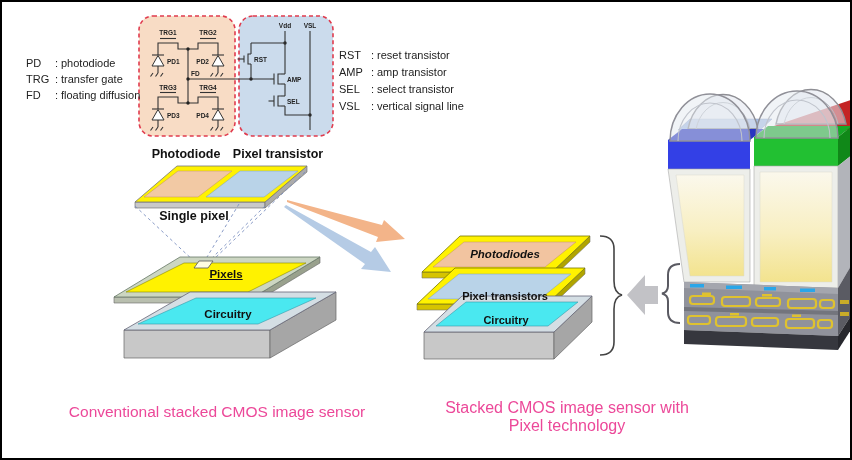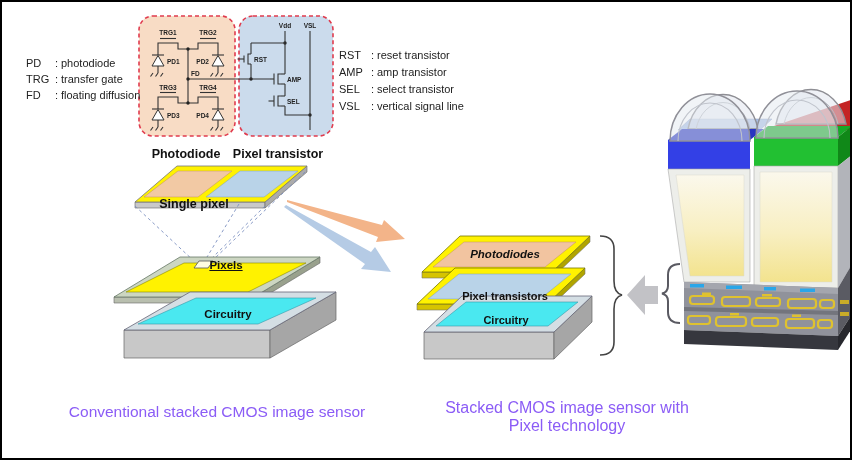--- a/index.html
+++ b/index.html
@@ -15,21 +15,21 @@
   .lbl.sz11{font-size:11.5px;}
   .lbl.sz10{font-size:11px;margin-top:8px;}
   .legend{position:absolute;color:#222;font-size:11px;}
   .legend .row{display:flex;align-items:baseline;}
   .legend-left .row{line-height:16px;}
   .legend-right .row{line-height:17px;}
   .legend .abbr{display:inline-block;}
   .legend-left .abbr{width:26px;}
   .legend-right .abbr{width:29px;}
   .legend .colon{display:inline-block;width:9px;text-align:center;}
-  .cap{position:absolute;color:#8b5cf6;text-align:center;}
+  .cap{position:absolute;color:#ec4899;text-align:center;}
   .cap-left{left:35px;top:401px;width:360px;font-size:15.5px;}
   .cap-right{left:420px;top:397px;width:290px;font-size:16px;line-height:18px;}
   .cap-right span{display:block;}
   svg text{font-family:"Liberation Sans",sans-serif;font-weight:700;fill:#222;}
 </style>
 </head>
 <body>
 
 <div class="canvas">
 
@@ -276,23 +276,23 @@
     </div>
     <div class="row">
       <span class="abbr">VSL</span>
         <span class="colon">:</span>
         <span class="desc">vertical signal line</span>
     </div>
   </div>
 
   <span class="lbl sz12" style="left:184px;top:146px;">Photodiode</span>
   <span class="lbl sz12" style="left:276px;top:146px;">Pixel transistor</span>
-  <span class="lbl sz12" style="left:192px;top:196px;">Single pixel</span>
-
-  <span class="lbl sz11" style="left:224px;top:257px;text-decoration:underline;">Pixels</span>
+  <span class="lbl sz12" style="left:192px;top:208px;">Single pixel</span>
+
+  <span class="lbl sz11" style="left:224px;top:266px;text-decoration:underline;">Pixels</span>
   <span class="lbl sz11" style="left:226px;top:306px;">Circuitry</span>
 
   <span class="lbl sz11" style="left:503px;top:246px;font-style:italic;">Photodiodes</span>
   <span class="lbl sz10" style="left:503px;top:280px;">Pixel transistors</span>
   <span class="lbl sz10" style="left:504px;top:304px;">Circuitry</span>
 
   <div class="cap cap-left">Conventional stacked CMOS image sensor</div>
   <div class="cap cap-right">
     <span>Stacked CMOS image sensor with</span>
     <span>Pixel technology</span>

